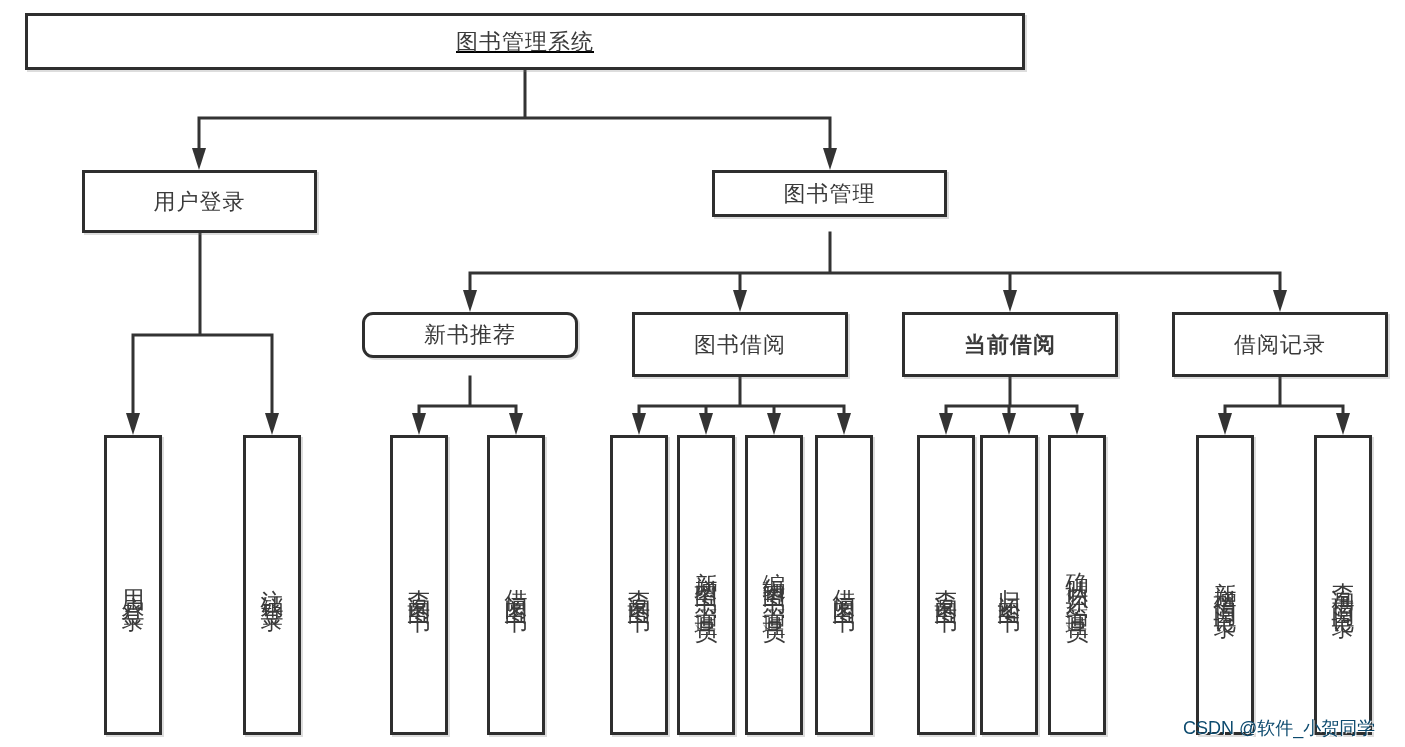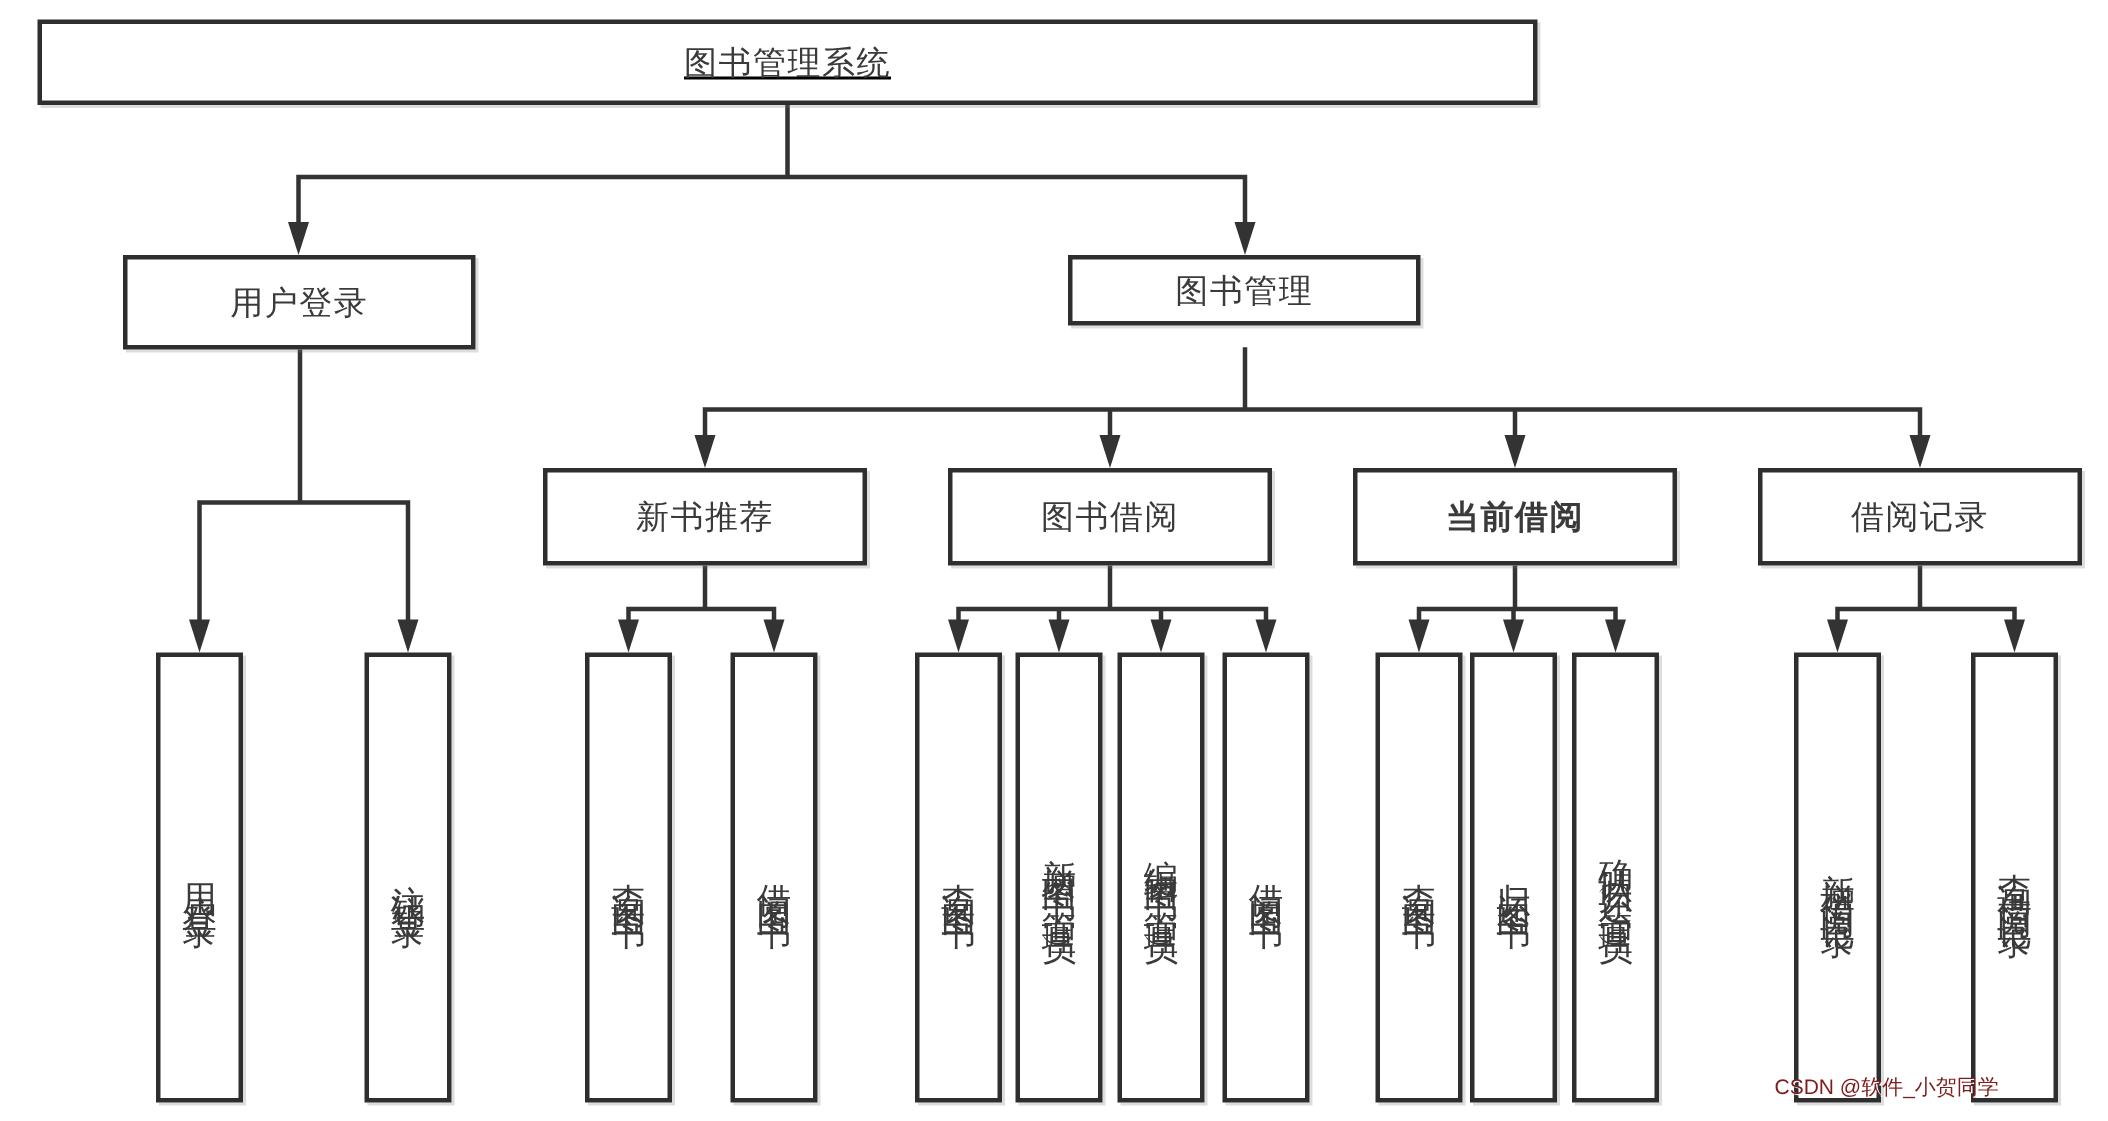--- a/index.html
+++ b/index.html
@@ -44,22 +44,22 @@
     font-size: 23px;
     letter-spacing: 7px;
     line-height: 1;
     color: #3a3a3a;
     white-space: nowrap;
   }
   #watermark {
     position: absolute;
     left: 1183px;
     top: 716px;
-    font-size: 14px;
-    color: #7f1d1d;
+    font-size: 18px;
+    color: #0c4a6e;
     white-space: nowrap;
     text-shadow: 1px 1px 0 #ffffff;
     z-index: 5;
   }
 </style>
 </head>
 <body>
 
 <div id="stage">
 
@@ -107,21 +107,21 @@
     <span class="hlabel">图书管理系统</span>
   </div>
 
   <div class="node" style="left:82px; top:170px; width:235px; height:63px;">
     <span class="hlabel">用户登录</span>
   </div>
   <div class="node" style="left:712px; top:170px; width:235px; height:47px;">
     <span class="hlabel">图书管理</span>
   </div>
 
-  <div class="node" style="left:362px; top:312px; width:216px; height:65px;">
+  <div class="node" style="left:362px; top:312px; width:216px; height:46px;border-radius:11px;">
     <span class="hlabel">新书推荐</span>
   </div>
   <div class="node" style="left:632px; top:312px; width:216px; height:65px;">
     <span class="hlabel">图书借阅</span>
   </div>
   <div class="node" style="left:902px; top:312px; width:216px; height:65px;font-weight:bold;">
     <span class="hlabel">当前借阅</span>
   </div>
   <div class="node" style="left:1172px; top:312px; width:216px; height:65px;">
     <span class="hlabel">借阅记录</span>

